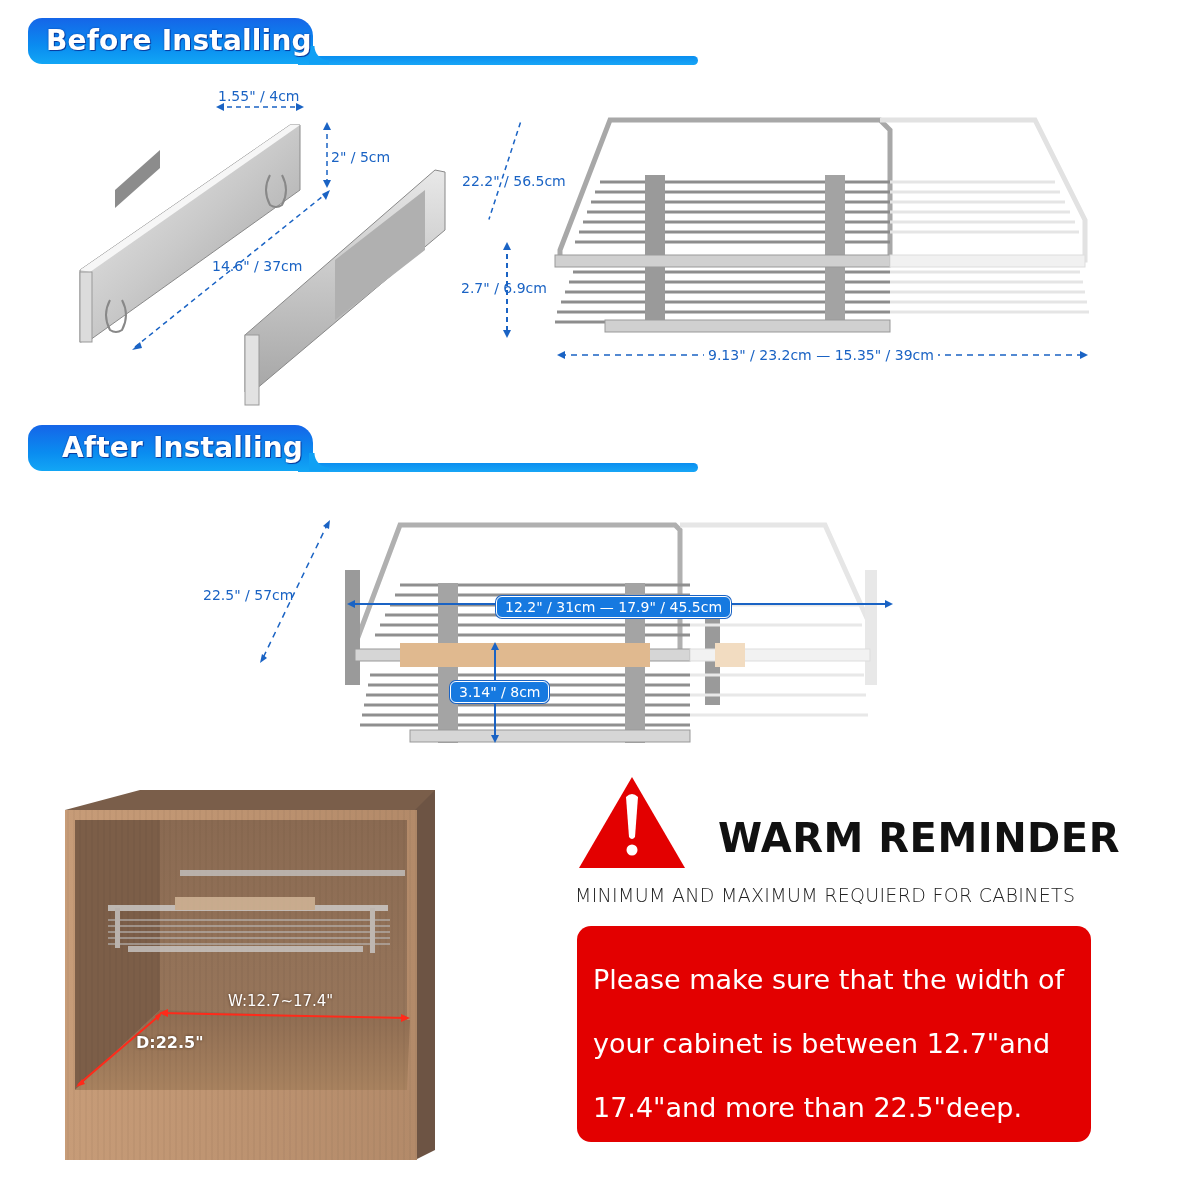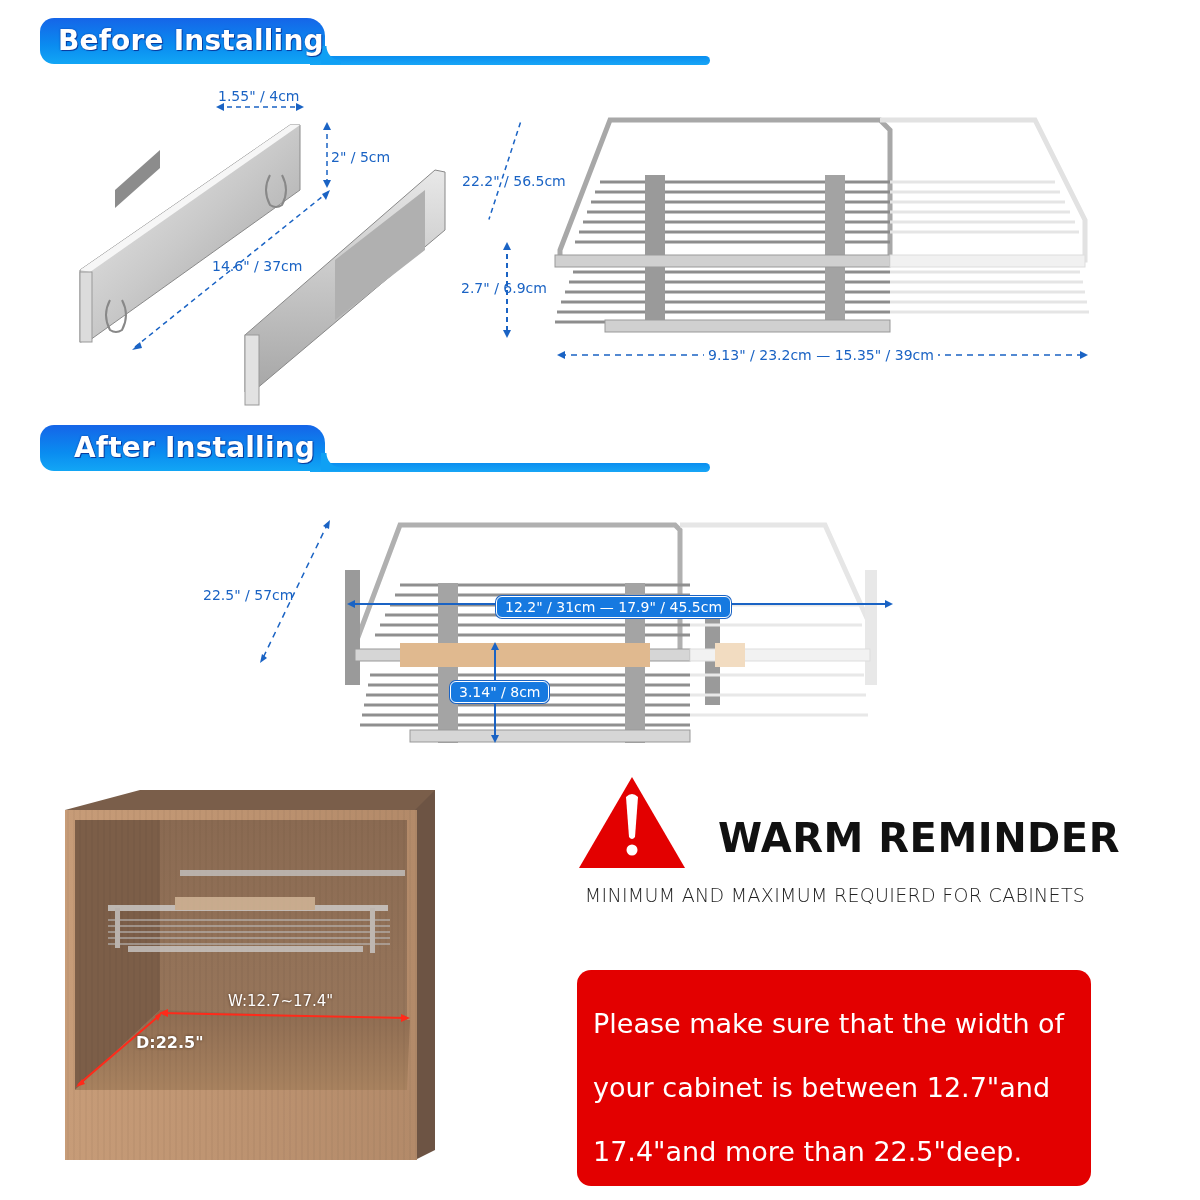--- a/index.html
+++ b/index.html
@@ -1,19 +1,19 @@
 <!DOCTYPE html>
 <html><head>
 <meta charset="utf-8">
 <style>
   * { box-sizing: border-box; margin: 0; padding: 0; }
   html, body { width: 1200px; height: 1200px; background: #ffffff; overflow: hidden; }
   body { position: relative; font-family: "Liberation Sans", "DejaVu Sans", sans-serif; }
 
-  .section-header { position: absolute; left: 40px; height: 48px; width: 670px; }
+  .section-header { position: absolute; left: 28px; height: 48px; width: 670px; }
   .section-header .tab {
     position: absolute; left: 0; top: 0; height: 46px; width: 285px;
     background: linear-gradient(180deg, #1565e8 0%, #0a8cf0 60%, #12a6f5 100%);
     border-radius: 14px 18px 6px 14px;
   }
   .section-header .tab::after {
     content: ""; position: absolute; right: -16px; bottom: 0; width: 20px; height: 18px;
     background: radial-gradient(circle at 100% 0%, transparent 14px, #0fa0f4 15px);
   }
   .section-header .line {
@@ -35,25 +35,25 @@
     white-space: nowrap; font-family: "DejaVu Sans", sans-serif;
   }
   svg.ill { position: absolute; overflow: visible; }
 
   .warn-title {
     position: absolute; left: 718px; top: 815px; font-size: 40px; font-weight: 900;
     color: #111; font-family: "DejaVu Sans", sans-serif; letter-spacing: 0.5px; text-align: right;
   }
   .warn-sub {
     position: absolute; left: 575px; top: 884px; width: 520px; font-size: 19px; color: #222;
-    font-family: "DejaVu Sans", sans-serif; letter-spacing: 0.3px; font-weight: 300; text-align: center;
+    font-family: "DejaVu Sans", sans-serif; letter-spacing: 0.3px; font-weight: 300;
   }
   .notice-box {
     position: absolute; left: 577px; top: 926px; width: 514px; height: 216px;
-    background: #e30000; border-radius: 14px; padding: 22px 14px 0 16px; margin-top: 44px;
+    background: #e30000; border-radius: 14px; padding: 22px 14px 0 16px;
   }
   .notice-line {
     color: #ffffff; font-size: 27px; line-height: 64px; white-space: nowrap;
     font-family: "DejaVu Sans", sans-serif;
   }
 </style>
 </head>
 <body>
 
 <div class="section-header" style="top:18px;">

